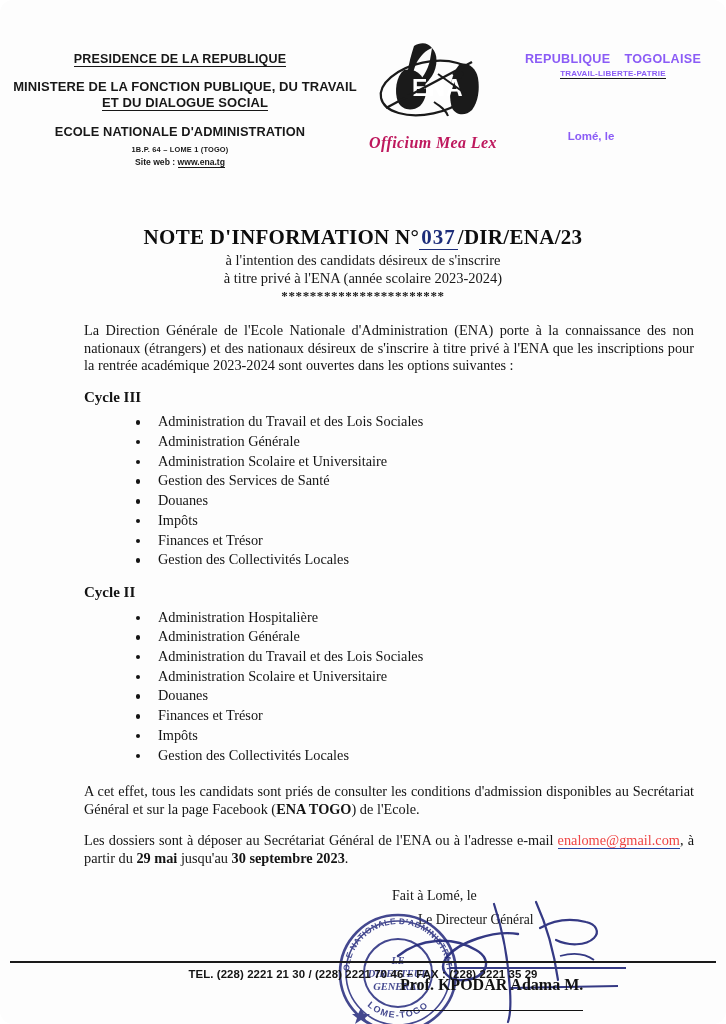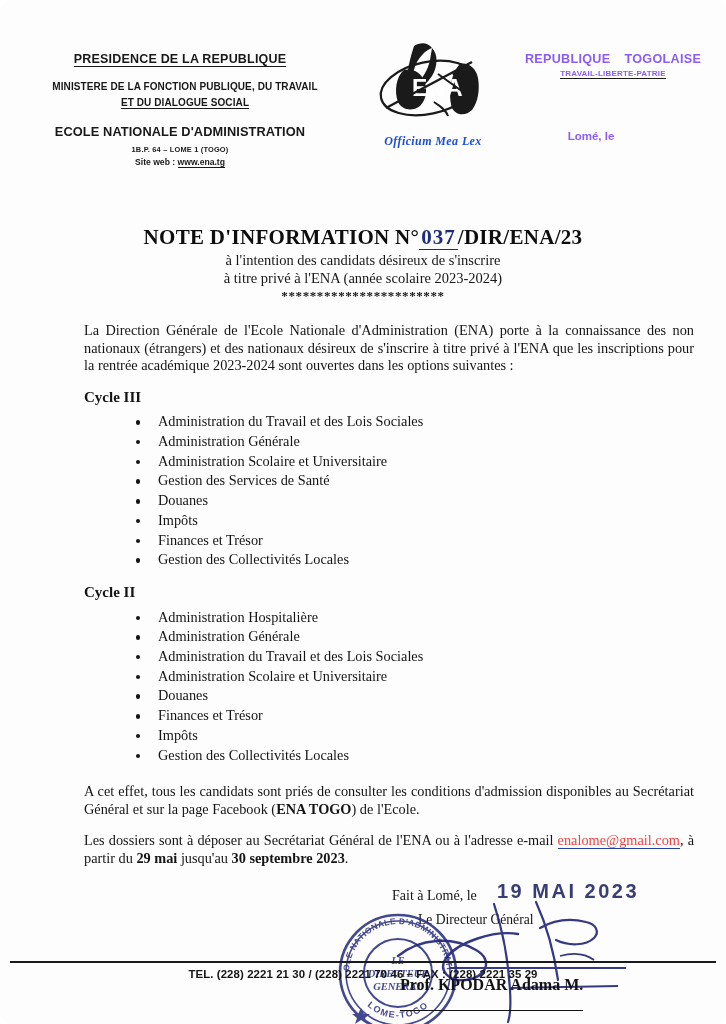--- a/index.html
+++ b/index.html
@@ -35,21 +35,21 @@
     font-family: "Liberation Sans", sans-serif;
     font-weight: bold;
     color: #181818;
   }
   .hl-1 {
     font-size: 12.5px;
     letter-spacing: .2px;
   }
   .hl-1 .u { border-bottom: 1.4px solid #181818; }
   .hl-2 {
-    font-size: 10px;
+    font-size: 13px;
     margin-top: 13px;
     line-height: 16px;
     letter-spacing: .1px;
     padding-left: 10px;
   }
   .hl-2 .u { border-bottom: 1.4px solid #181818; }
   .hl-3 {
     font-size: 12.8px;
     margin-top: 13px;
     letter-spacing: .1px;
@@ -79,22 +79,22 @@
     top: 40px;
     width: 130px;
     height: 120px;
     text-align: center;
   }
   .hdr-logo svg { display: block; }
   .logo-motto {
     font-family: "Liberation Serif", serif;
     font-style: italic;
     font-weight: bold;
-    font-size: 12px;
-    color: #1d4ed8;
+    font-size: 16px;
+    color: #be185d;
     margin-top: -6px;
     letter-spacing: .4px;
   }
 
   .hdr-right {
     position: absolute;
     left: 500px;
     top: 52px;
     width: 226px;
     text-align: center;
@@ -382,21 +382,20 @@
     </div>
 
     <div class="para">
       <span>Les dossiers sont à déposer au Secrétariat Général de l'ENA ou à l'adresse e-mail </span><span class="mail-link">enalome@gmail.com</span><span>, à partir du </span><span class="b">29 mai</span><span> jusqu'au </span><span class="b">30 septembre 2023</span><span>.</span>
     </div>
   </div>
 
   <div class="sigzone">
 
     <div class="sig-date">Fait à Lomé, le</div>
-    <div class="sig-datestamp">19 MAI 2023</div>
     <div class="sig-role">Le Directeur Général</div>
 
     <svg class="stamp" viewBox="0 0 122 122">
       <defs>
         <path id="arcTop" d="M 12 61 A 49 49 0 0 1 110 61"></path>
         <path id="arcBot" d="M 16 61 A 45 45 0 0 0 106 61"></path>
       </defs>
       <circle cx="61" cy="61" r="58" fill="none" stroke="#2b3080" stroke-width="2.6"></circle>
       <circle cx="61" cy="61" r="52" fill="none" stroke="#2b3080" stroke-width="1.6"></circle>
       <circle cx="61" cy="61" r="34" fill="none" stroke="#2b3080" stroke-width="2"></circle>

